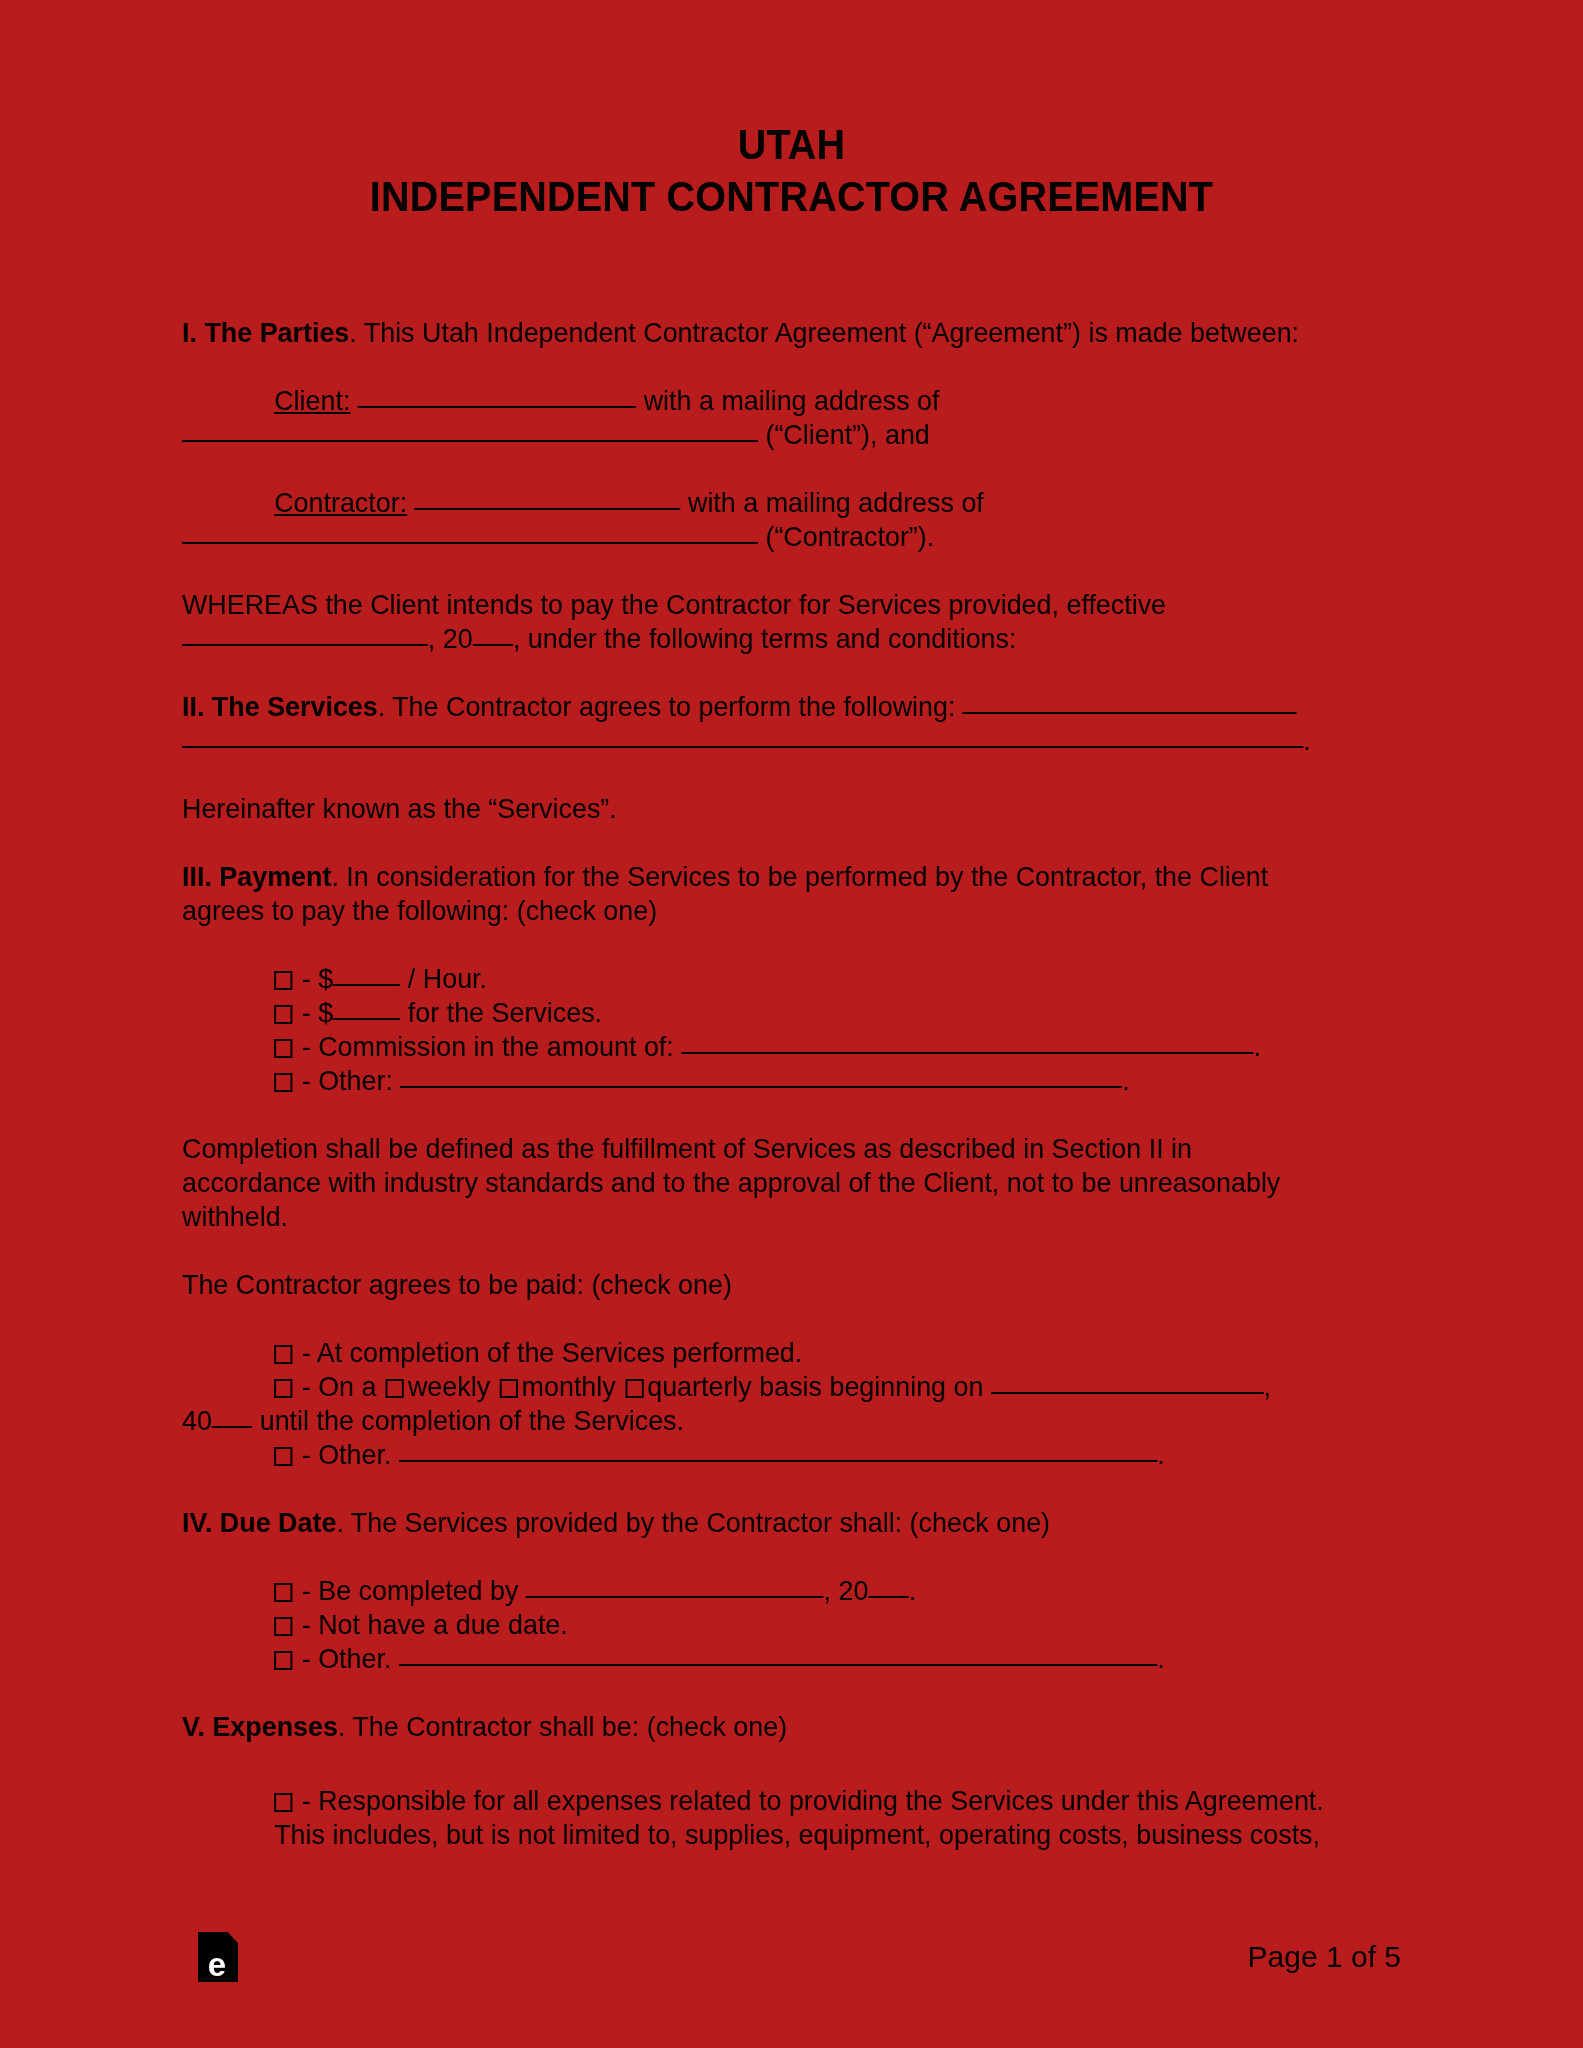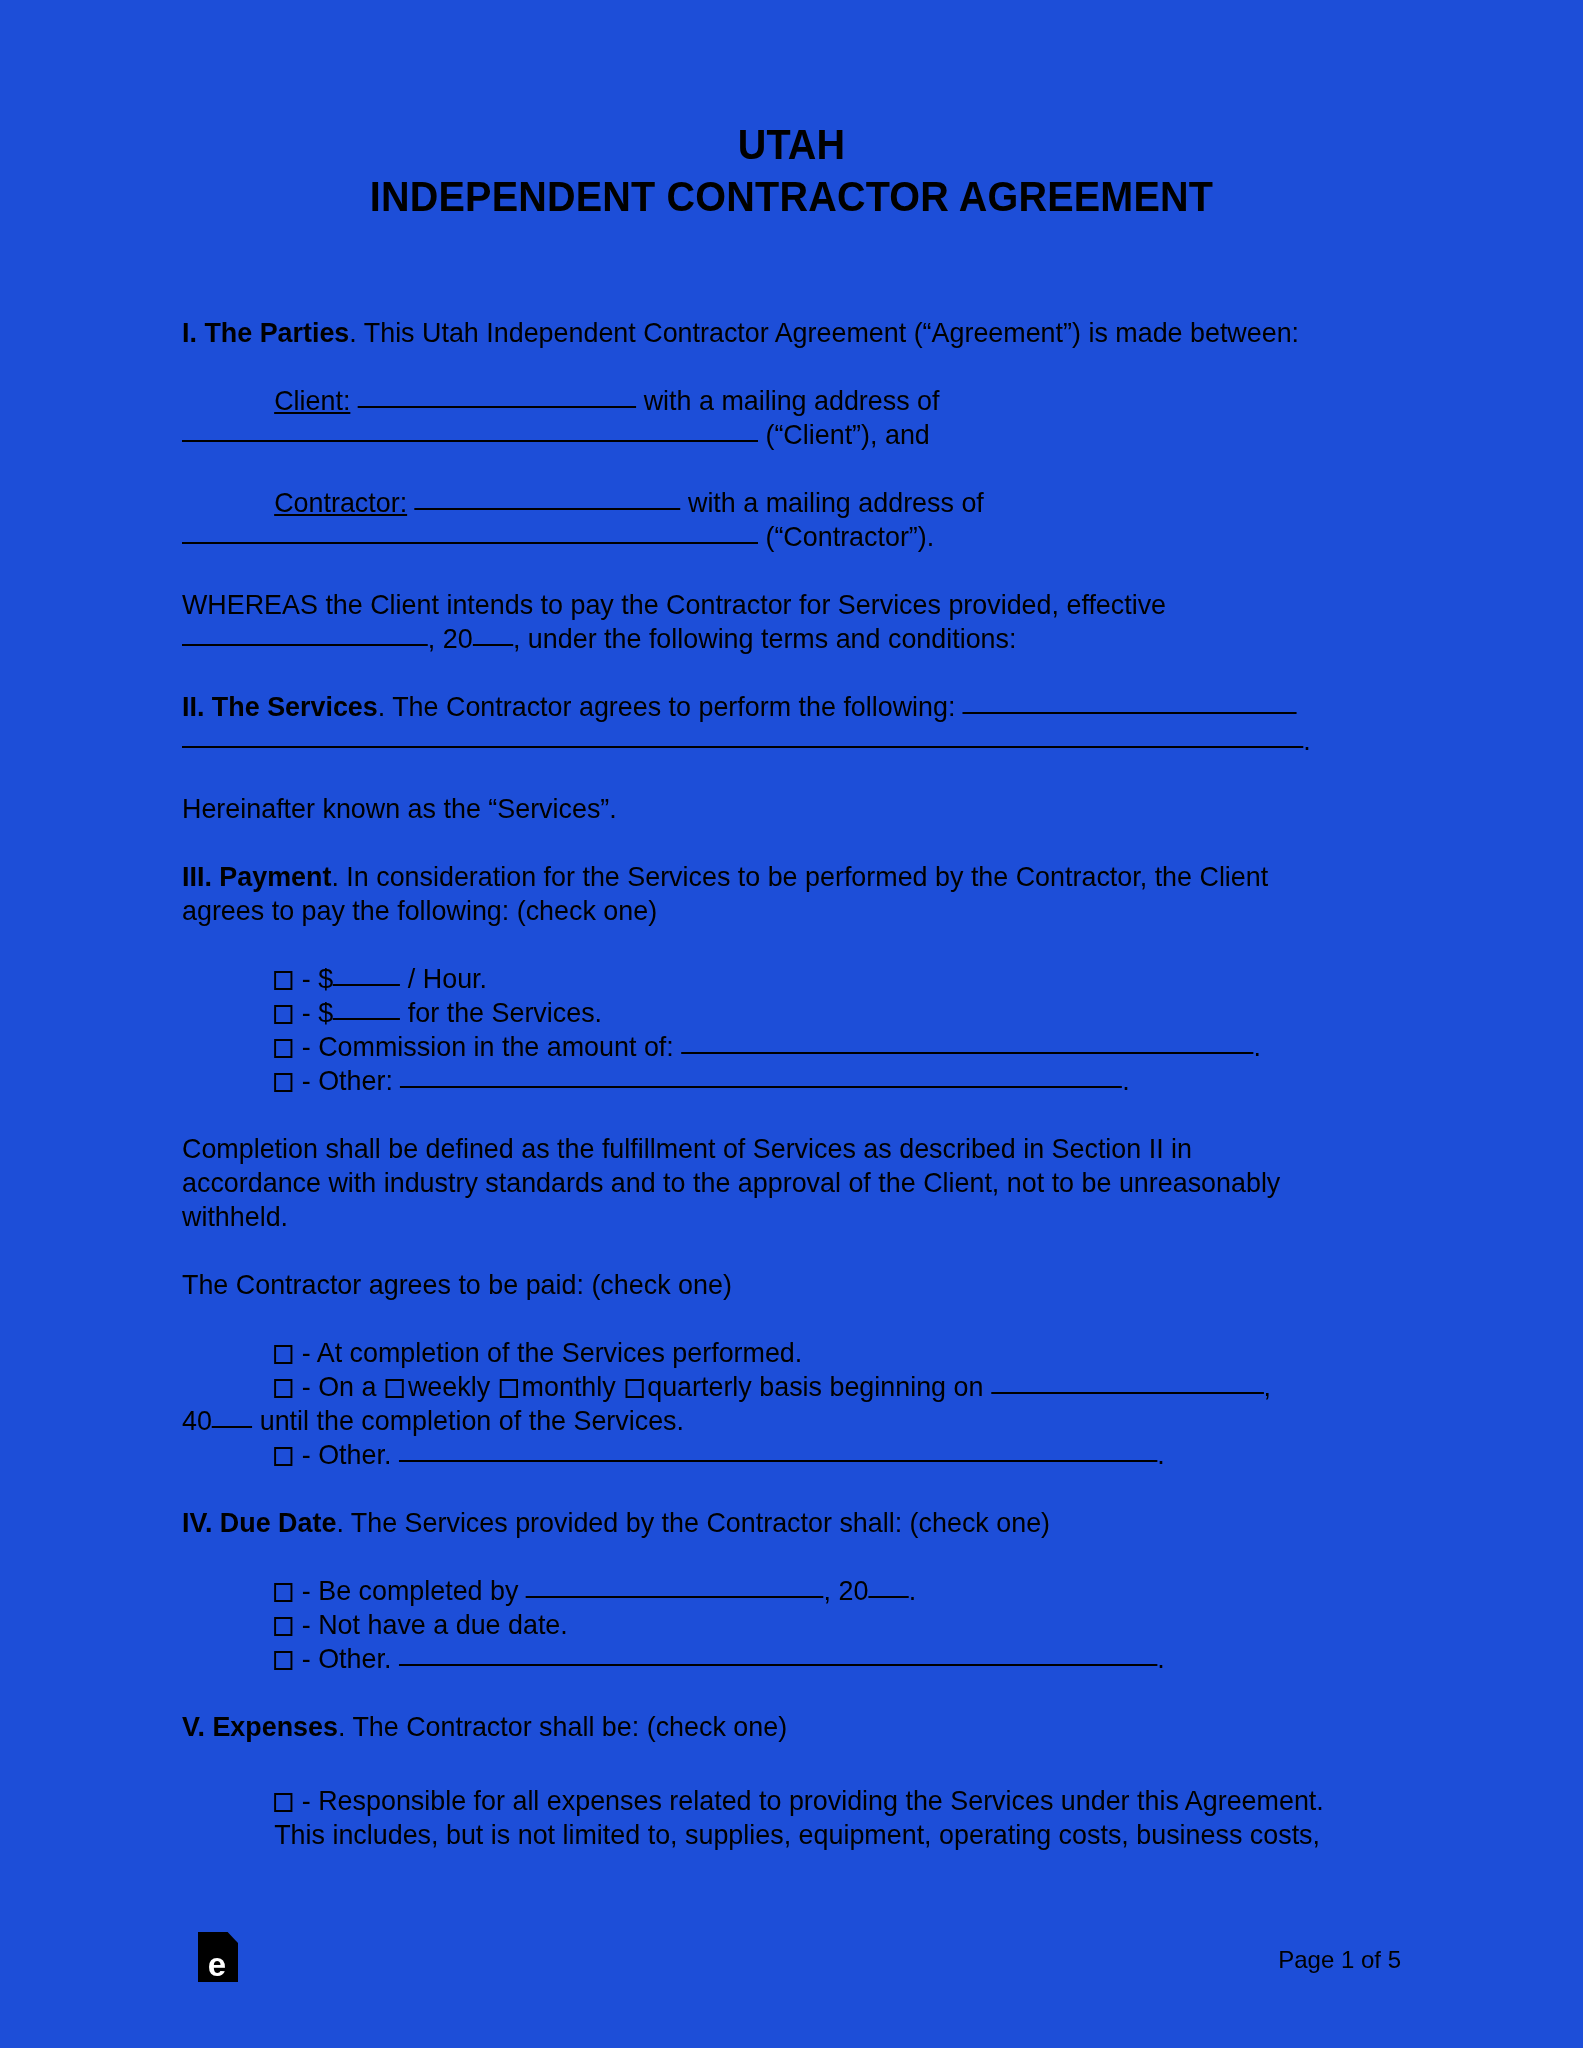--- a/index.html
+++ b/index.html
@@ -4,21 +4,21 @@
 <style>
   html, body {
     margin: 0;
     padding: 0;
     background: #ffffff;
   }
   .page {
     position: relative;
     width: 1583px;
     height: 2048px;
-    background: #1d4ed8;
+    background: #b91c1c;
     font-family: "Liberation Sans", sans-serif;
     color: #000000;
     box-sizing: border-box;
     overflow: hidden;
   }
 
   
   .title-block {
     position: absolute;
     left: 0;
@@ -123,21 +123,21 @@
     font-size: 33px;
     line-height: 60px;
     text-align: center;
     font-family: "Liberation Sans", sans-serif;
   }
   .logo span { position: relative; top: 3px; left: -1px; }
   .page-num {
     position: absolute;
     right: 0;
     bottom: 12px;
-    font-size: 24px;
+    font-size: 30px;
     font-family: "Liberation Sans", sans-serif;
     text-align: right;
   }
 </style>
 </head>
 <body>
 
 <div class="page">
 
   <div class="title-block">

